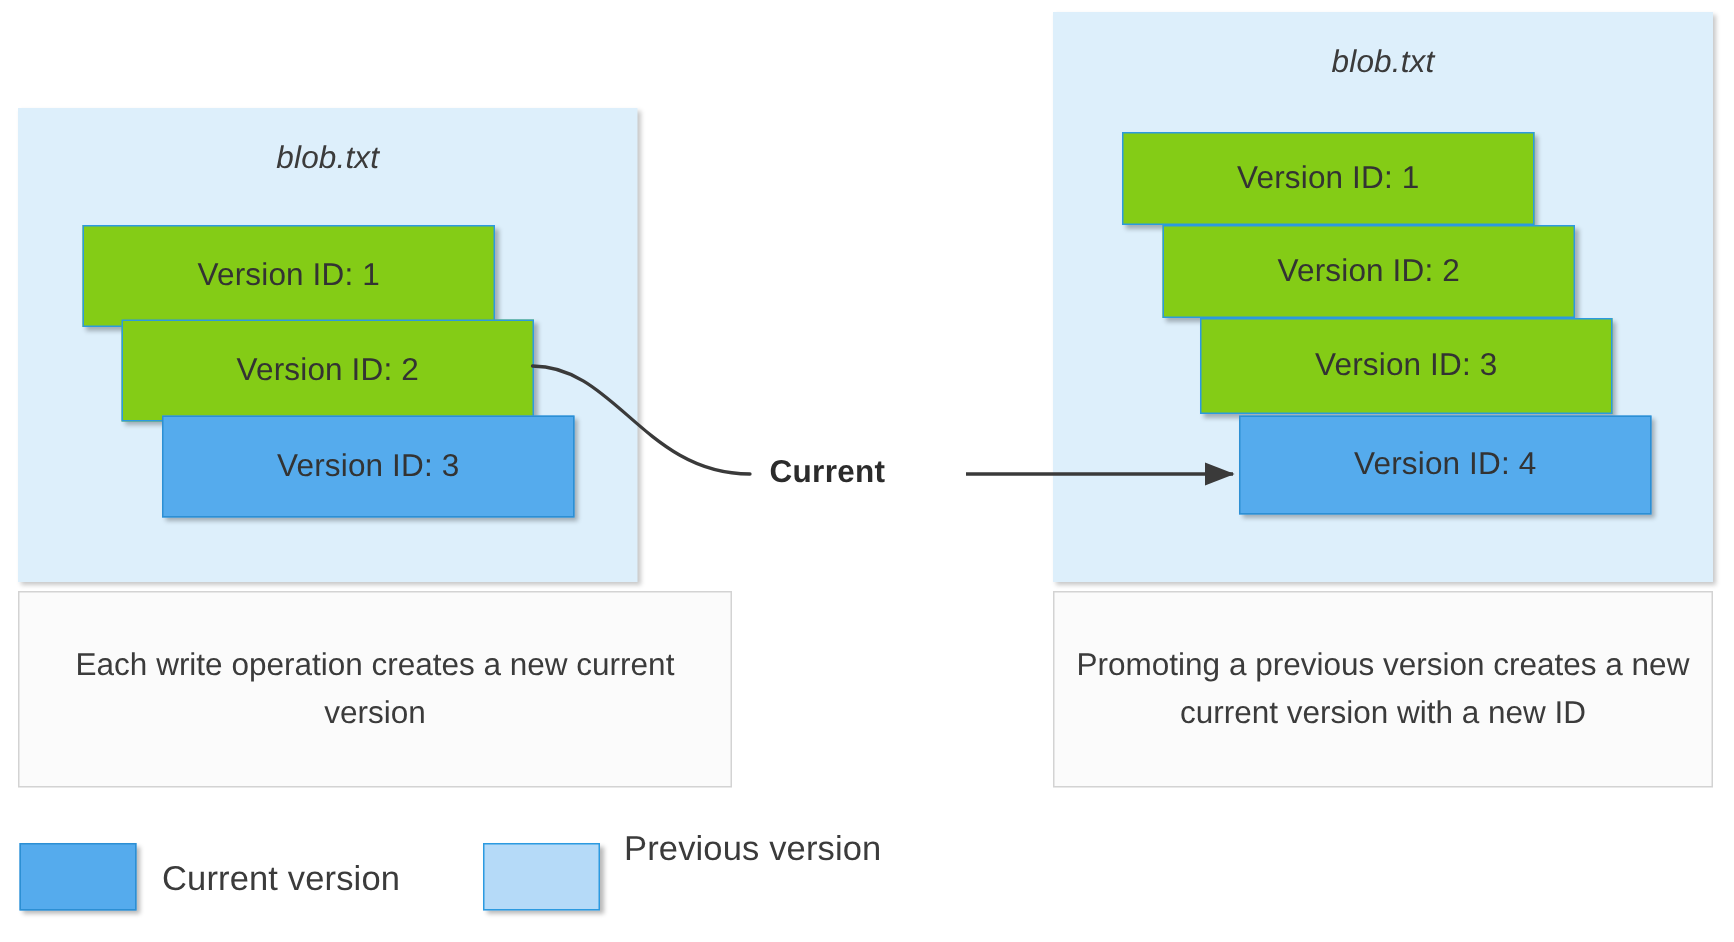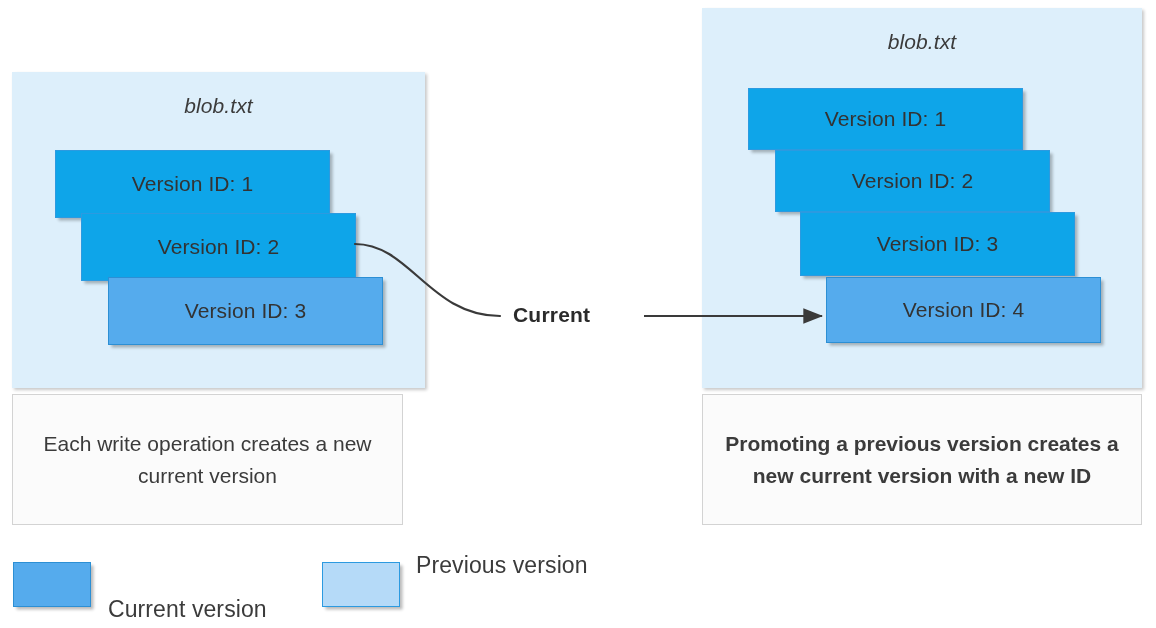--- a/index.html
+++ b/index.html
@@ -43,21 +43,21 @@
     box-sizing: border-box;
     display: flex;
     align-items: center;
     justify-content: center;
     font-size: 21px;
     color: #333333;
     letter-spacing: 0.1px;
     box-shadow: 2.5px 2.5px 3px rgba(0,0,0,0.28);
   }
   .vcard.prev {
-    background: #0ea5e9;
+    background: #84cc16;
     border: 1px solid #2c9ae0;
   }
   .vcard.current {
     background: #55abed;
     border: 1px solid #2c8fd4;
   }
 
   
   .caption {
     position: absolute;
@@ -126,58 +126,58 @@
   <div class="vcard prev" style="left:55px; top:150px; width:275px; height:68px;">
     <span>Version ID: 1</span>
   </div>
   <div class="vcard prev" style="left:81px; top:213px; width:275px; height:68px;">
     <span>Version ID: 2</span>
   </div>
   <div class="vcard current" style="left:108px; top:277px; width:275px; height:68px;">
     <span>Version ID: 3</span>
   </div>
 
-  <div class="caption" style="left:12px; top:394px; width:391px; height:131px;">
+  <div class="caption" style="left:12px; top:394px; width:476px; height:131px;">
     <span>Each write operation creates a new current version</span>
   </div>
 
   <div class="panel" style="left:702px; top:8px; width:440px; height:380px;">
     <div class="panel-title" style="top:22px;">blob.txt</div>
   </div>
 
   <div class="vcard prev" style="left:748px; top:88px; width:275px; height:62px;">
     <span>Version ID: 1</span>
   </div>
   <div class="vcard prev" style="left:775px; top:150px; width:275px; height:62px;">
     <span>Version ID: 2</span>
   </div>
   <div class="vcard prev" style="left:800px; top:212px; width:275px; height:64px;">
     <span>Version ID: 3</span>
   </div>
   <div class="vcard current" style="left:826px; top:277px; width:275px; height:66px;">
     <span>Version ID: 4</span>
   </div>
 
-  <div class="caption" style="left:702px; top:394px; width:440px; height:131px;font-weight:bold;">
+  <div class="caption" style="left:702px; top:394px; width:440px; height:131px;">
     <span>Promoting a previous version creates a new current version with a new ID</span>
   </div>
 
   <svg id="promote-svg" viewBox="0 0 1156 628" xmlns="http://www.w3.org/2000/svg">
     <defs>
       <marker id="arrowhead" markerWidth="9" markerHeight="7" refX="8.5" refY="3.5" orient="auto" markerUnits="strokeWidth">
         <polygon points="0 0, 9 3.5, 0 7" fill="#3a3a3a"></polygon>
       </marker>
     </defs>
 
     <path d="M 355 244 C 410 244, 430 316, 500 316" fill="none" stroke="#3a3a3a" stroke-width="2.2" stroke-linecap="round"></path>
 
     <line x1="644" y1="316" x2="822" y2="316" stroke="#3a3a3a" stroke-width="2.2" marker-end="url(#arrowhead)"></line>
   </svg>
 
   <div id="promote-label">Current</div>
 
   <div class="legend-swatch current" style="left:13px; top:562px; width:78px; height:45px;"></div>
-  <div class="legend-label" style="left:108px; top:572px;margin-top:24px;">Current version</div>
+  <div class="legend-label" style="left:108px; top:572px;">Current version</div>
 
   <div class="legend-swatch prev" style="left:322px; top:562px; width:78px; height:45px;"></div>
   <div class="legend-label" style="left:416px; top:552px;">Previous version</div>
 
 </div>
 
 </body></html>

